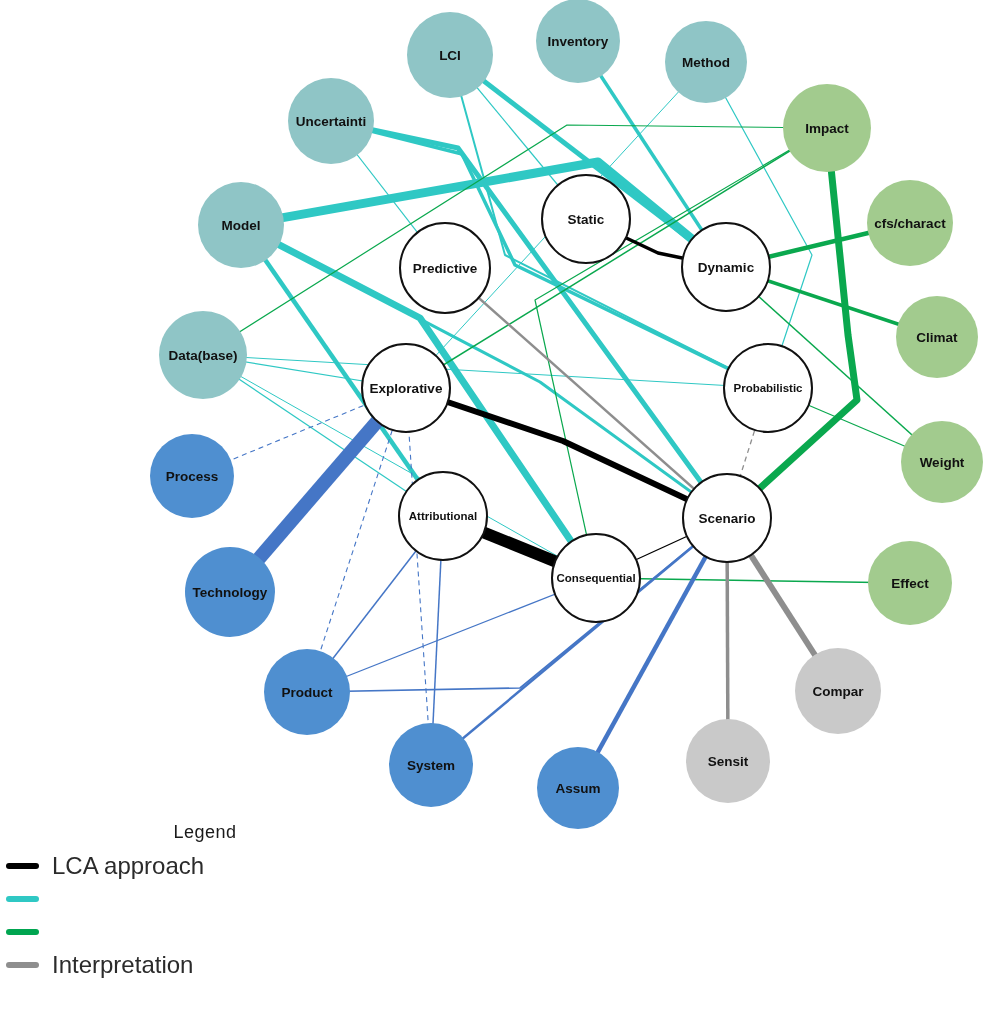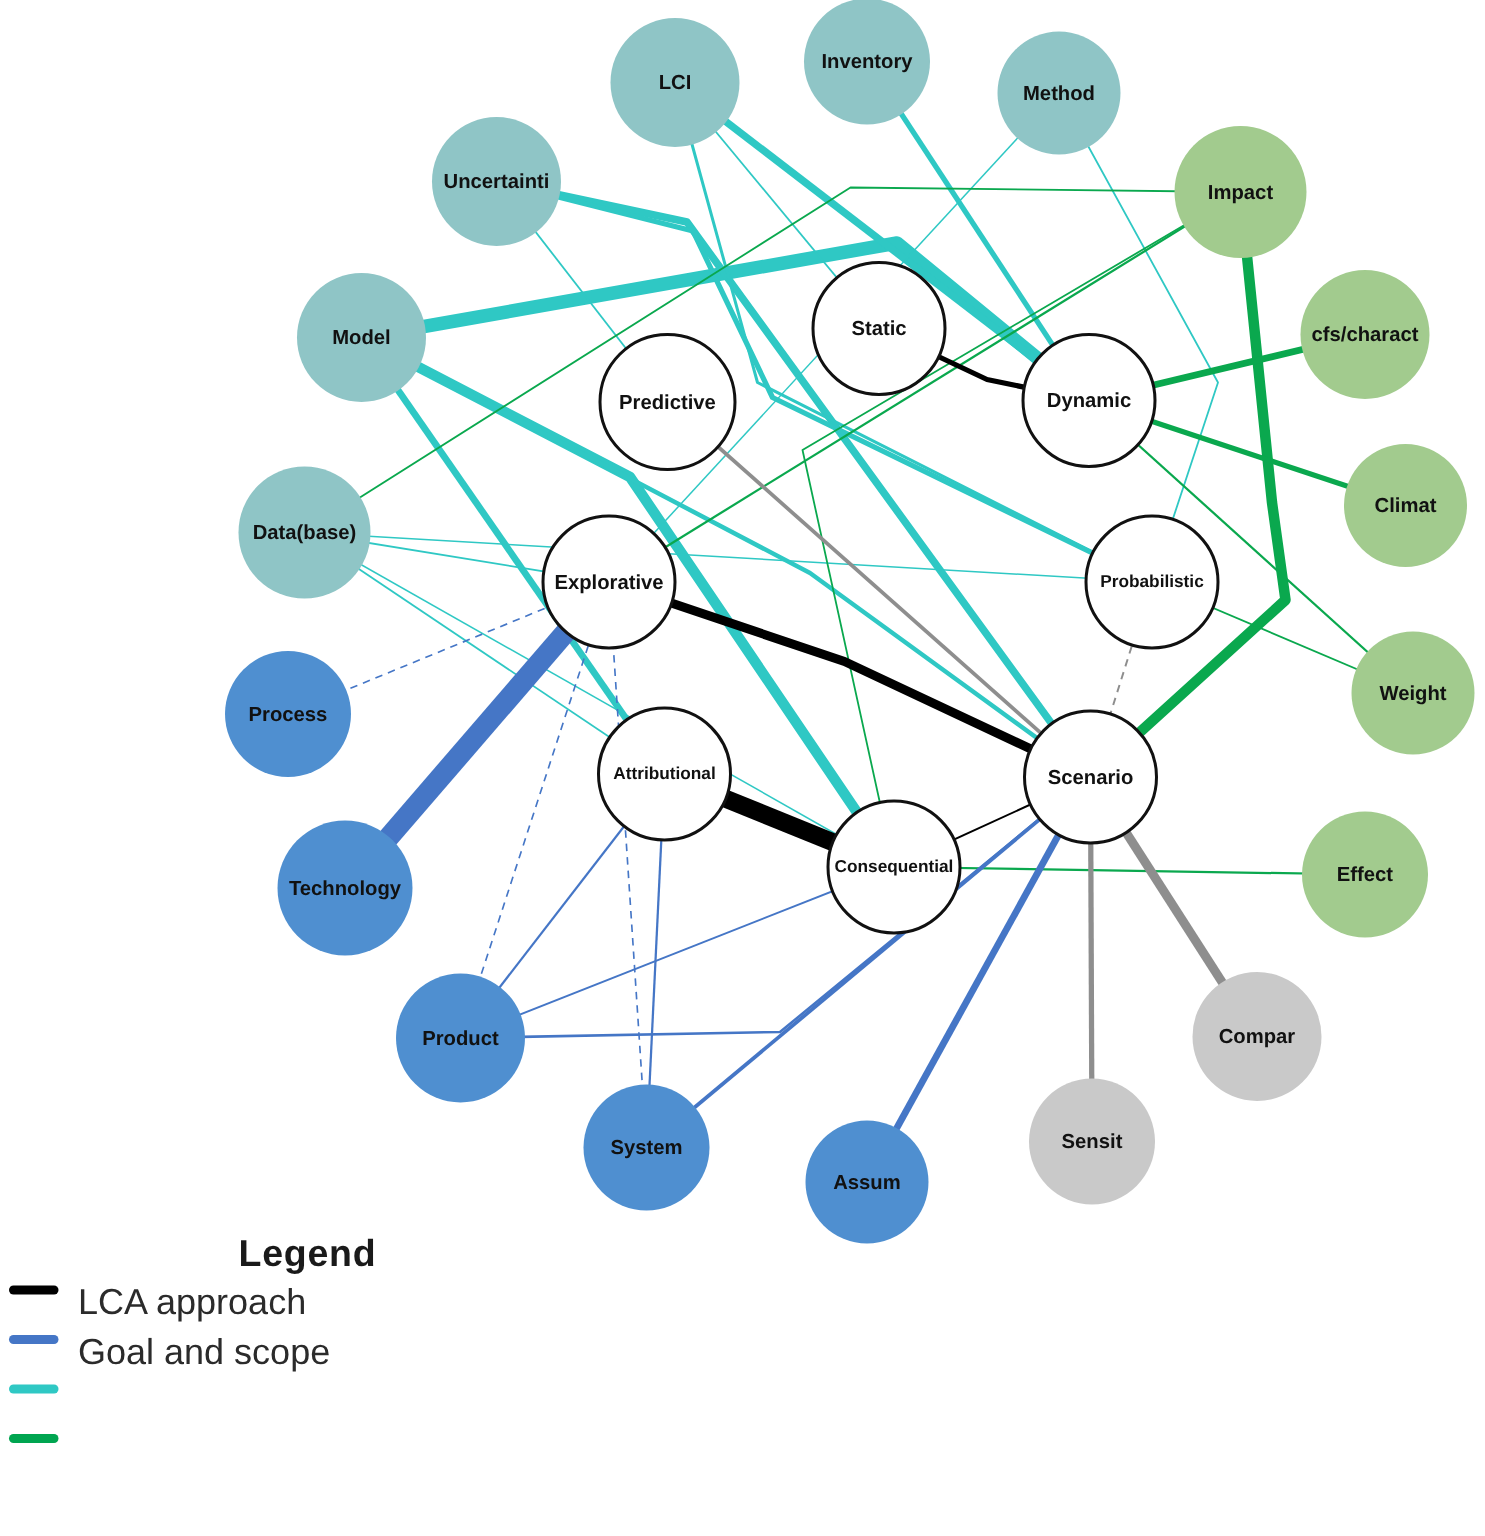--- a/index.html
+++ b/index.html
@@ -6,25 +6,25 @@
   #stage{
     position:relative;width:990px;height:1024px;background:#ffffff;overflow:hidden;
     font-family:"Liberation Sans", sans-serif;
   }
   #graph{position:absolute;left:0;top:0;}
   #legend{
     position:absolute;left:0;top:822px;width:410px;
     color:#262626;
   }
   #legend .title{
-    text-align:center;font-weight:bold;font-size:25px;color:#1a1a1a;
+    text-align:center;font-weight:normal;font-size:18px;color:#1a1a1a;
     margin:0 0 6px 0;letter-spacing:0.5px;
   }
   #legend .row{
-    display:flex;height:33px;padding-left:6px;
+    display:flex;align-items:center;height:33px;padding-left:6px;
   }
   #legend .swatch{
     width:33px;height:6px;border-radius:3px;flex:0 0 33px;margin-right:13px;
   }
   #legend .lbl{
     font-size:24px;line-height:1;white-space:nowrap;color:#2b2b2b;
   }
   text.node-label{font-weight:bold;fill:#111111;}
 </style>
 </head>
@@ -187,24 +187,24 @@
   </svg>
 
   <div id="legend">
     <div class="title">Legend</div>
     <div id="legend-rows">
         <div class="row">
           <div class="swatch" style="background: rgb(0, 0, 0);"></div>
           <div class="lbl">LCA approach</div>
         </div>
         <div class="row">
-          <div class="swatch" style="background: rgb(69, 118, 198);"></div>
-          <div class="lbl">Goal and scope</div>
-        </div>
-        <div class="row">
           <div class="swatch" style="background: rgb(47, 200, 196);"></div>
         </div>
         <div class="row">
           <div class="swatch" style="background: rgb(0, 165, 80);"></div>
+        </div>
+        <div class="row">
+          <div class="swatch" style="background: rgb(142, 142, 142);"></div>
+          <div class="lbl">Interpretation</div>
         </div>
       </div>
   </div>
 </div>
 
 </body></html>

